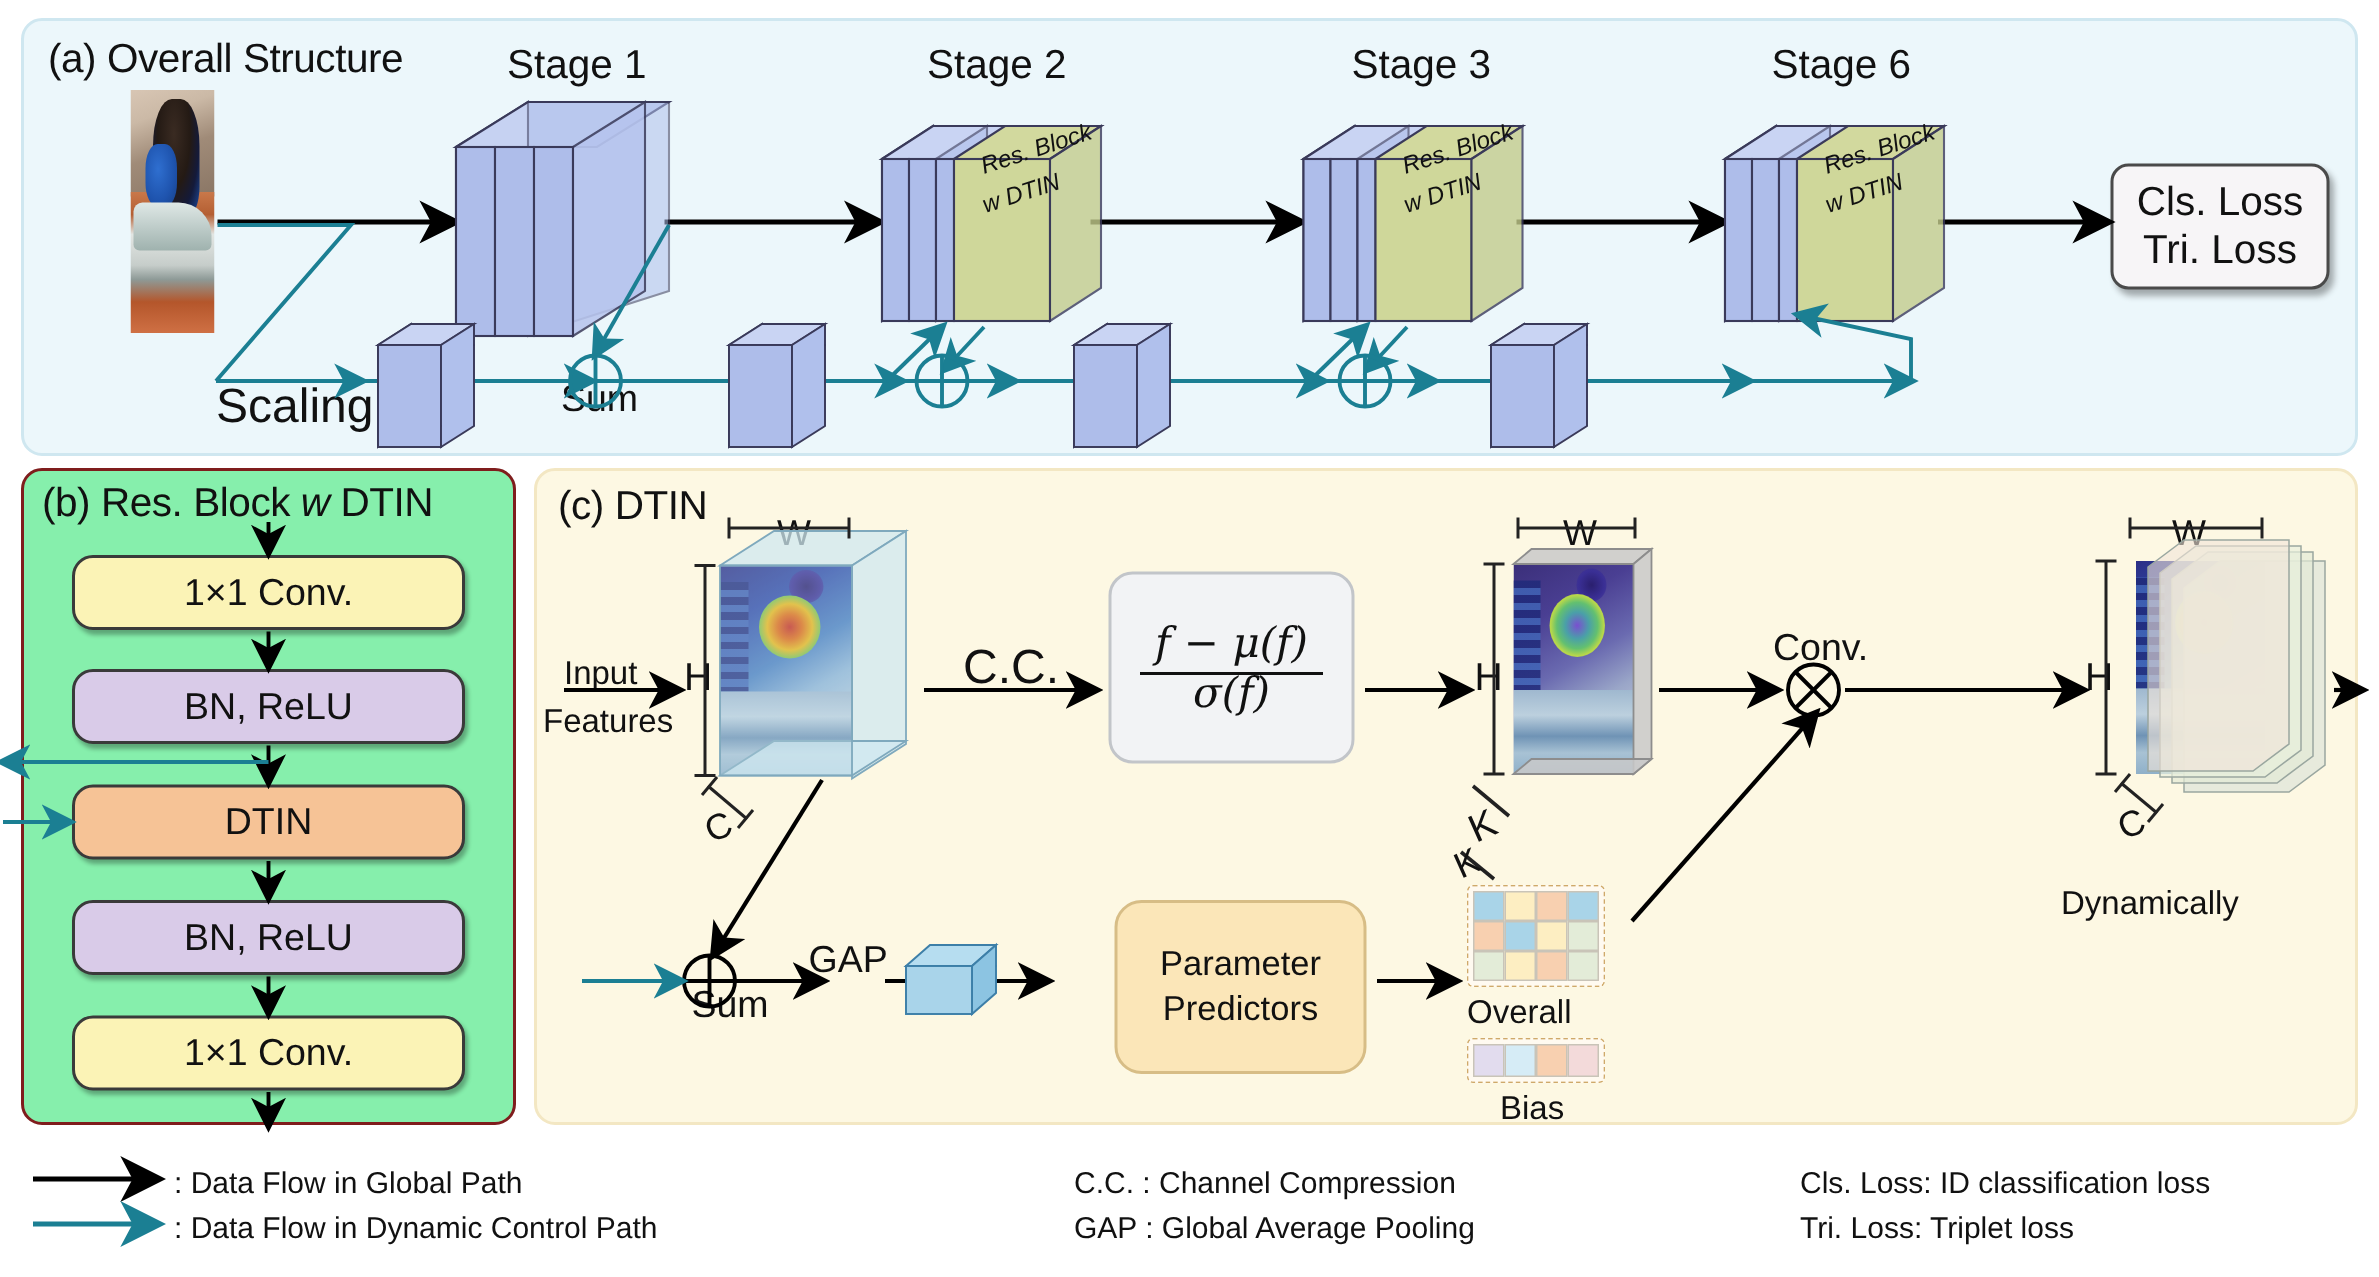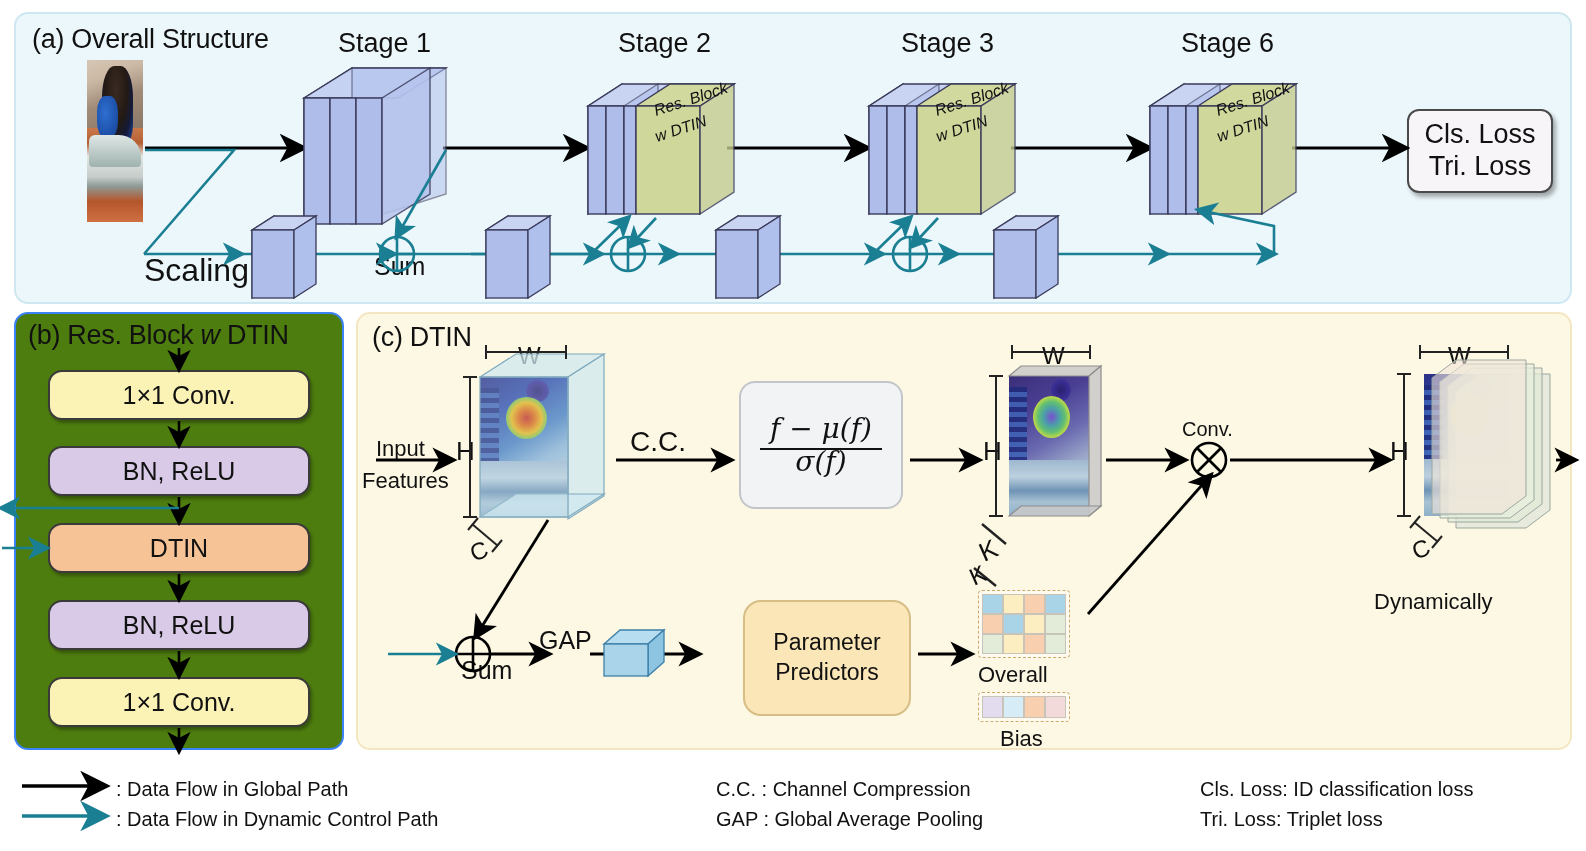--- a/index.html
+++ b/index.html
@@ -2,21 +2,21 @@
 <html><head>
 <meta charset="utf-8">
 <style>
   html,body{margin:0;padding:0;background:#ffffff;}
   body{width:1586px;height:851px;font-family:"Liberation Sans",sans-serif;color:#111;overflow:hidden;}
   .root{position:relative;width:1586px;height:617px;}
 
   
   .panel{position:absolute;box-sizing:border-box;border-radius:14px;}
   #panel-a{left:14px;top:12px;width:1558px;height:292px;background:#ecf7fb;border:2px solid #cfe7f0;}
-  #panel-b{left:14px;top:312px;width:330px;height:438px;background:#4d7c0f;border:2px solid #3b82f6;}
+  #panel-b{left:14px;top:312px;width:330px;height:438px;background:#86efac;border:2px solid #7f1d1d;}
   #panel-c{left:356px;top:312px;width:1216px;height:438px;background:#fdf8e3;border:2px solid #f3e7c3;}
 
   .panel-title{position:absolute;font-size:27px;letter-spacing:-.3px;white-space:nowrap;}
   #title-a{left:16px;top:10px;}
   #title-b{left:12px;top:6px;}
   #title-c{left:14px;top:8px;}
   .ital{font-style:italic;}
 
   .stage-label{position:absolute;font-size:27px;white-space:nowrap;}
 
@@ -358,24 +358,24 @@
     <div class="gridbox" style="left:620px;top:378px;width:92px;height:30px;">
       <div class="g" id="bgrid" style="grid-template-columns: repeat(4, 1fr); grid-template-rows: repeat(1, 1fr);">
           <div style="background: rgb(226, 220, 238);"></div>
           <div style="background: rgb(214, 236, 246);"></div>
           <div style="background: rgb(248, 208, 176);"></div>
           <div style="background: rgb(243, 218, 218);"></div>
         </div>
     </div>
     <div class="txt" style="left:642px;top:412px;font-size:22px;">Bias</div>
 
-    <div class="txt" style="left:272px;top:112px;font-size:28px;">C.C.</div>
+    <div class="txt" style="left:284px;top:112px;font-size:32px;">C.C.</div>
     <div class="txt" style="left:103px;top:342px;font-size:25px;">Sum</div>
     <div class="txt" style="left:181px;top:312px;font-size:25px;">GAP</div>
-    <div class="txt" style="left:824px;top:104px;font-size:20px;">Conv.</div>
+    <div class="txt" style="left:824px;top:104px;font-size:25px;">Conv.</div>
     <div class="txt" style="left:1016px;top:275px;font-size:22px;">Dynamically</div>
 
     <div class="txt" style="left:160px;top:28px;font-size:24px;">W</div>
     <div class="txt" style="left:98px;top:122px;font-size:26px;">H</div>
     <div class="txt" style="left:684px;top:28px;font-size:24px;">W</div>
     <div class="txt" style="left:625px;top:122px;font-size:26px;">H</div>
     <div class="txt" style="left:1090px;top:28px;font-size:24px;">W</div>
     <div class="txt" style="left:1032px;top:122px;font-size:26px;">H</div>
 
     <svg class="layer" width="1216" height="438" viewBox="0 0 1216 438">

